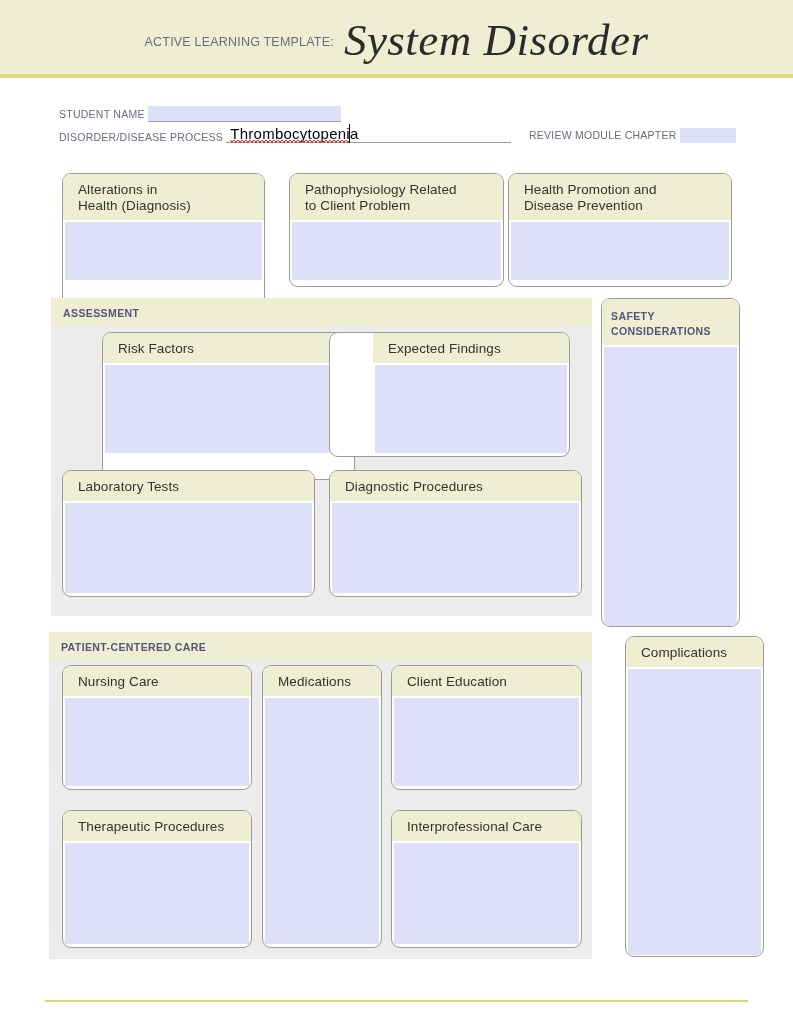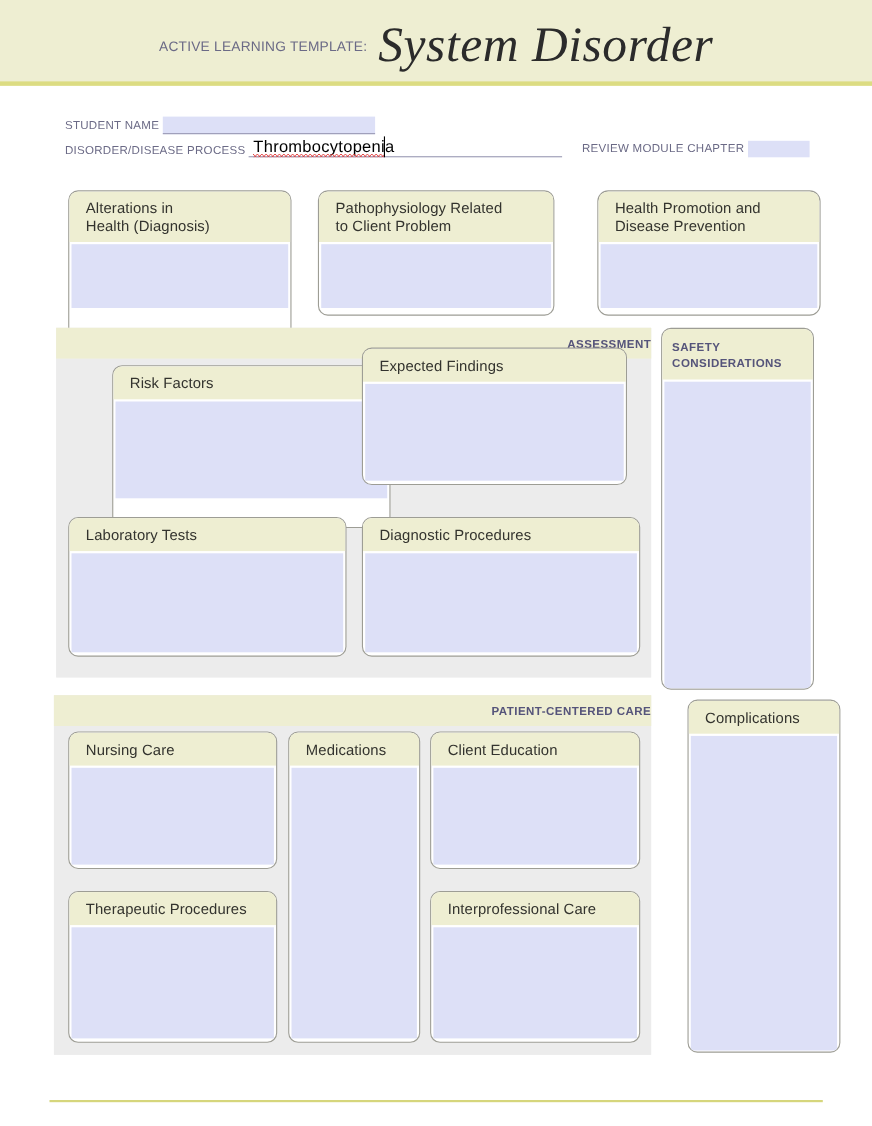--- a/index.html
+++ b/index.html
@@ -137,50 +137,49 @@
   }
   .card-body {
     background: #dde0f7;
     margin: 2px 2px 0 2px;
     box-sizing: border-box;
   }
 
   
   #card-alterations { left: 62px;  top: 173px; width: 203px; height: 136px; }
   #card-patho       { left: 289px; top: 173px; width: 215px; height: 114px; }
-  #card-health      { left: 543px; top: 173px; width: 203px; height: 114px; border-radius: 10px; }
+  #card-health      { left: 508px; top: 173px; width: 224px; height: 114px; }
   #card-alterations .card-body { height: 58px; }
   #card-patho .card-body       { height: 58px; }
   #card-health .card-body      { height: 58px; }
 
   
   .section-panel {
     position: absolute;
     background: #ececec;
     box-sizing: border-box;
   }
   .section-head {
     background: #eeeed2;
     box-sizing: border-box;
     color: #55547a;
     font-size: 10.5px;
     font-weight: bold;
     letter-spacing: 0.4px;
     padding: 9px 0 0 12px;
-    text-align: right;
   }
   #panel-assessment { left: 51px; top: 298px; width: 541px; height: 318px; }
   #panel-assessment .section-head { height: 28px; }
 
   #panel-pcc { left: 49px; top: 632px; width: 543px; height: 327px; }
   #panel-pcc .section-head { height: 28px; }
 
   
   #card-risk   { left: 62px;  top: 332px; width: 253px; height: 148px; margin-left: 40px; }
-  #card-expect { left: 329px; top: 316px; width: 241px; height: 125px; }
+  #card-expect { left: 329px; top: 332px; width: 241px; height: 125px; padding-left: 43px; }
   #card-lab    { left: 62px;  top: 470px; width: 253px; height: 127px; }
   #card-diag   { left: 329px; top: 470px; width: 253px; height: 127px; }
   #card-risk .card-body, #card-expect .card-body { height: 88px; }
   #card-lab .card-body,  #card-diag .card-body   { height: 90px; }
 
   
   #card-nursing   { left: 62px;  top: 665px; width: 190px; height: 125px; }
   #card-meds      { left: 262px; top: 665px; width: 120px; height: 283px; }
   #card-clientedu { left: 391px; top: 665px; width: 191px; height: 125px; }
   #card-therapy   { left: 62px;  top: 810px; width: 190px; height: 138px; }

